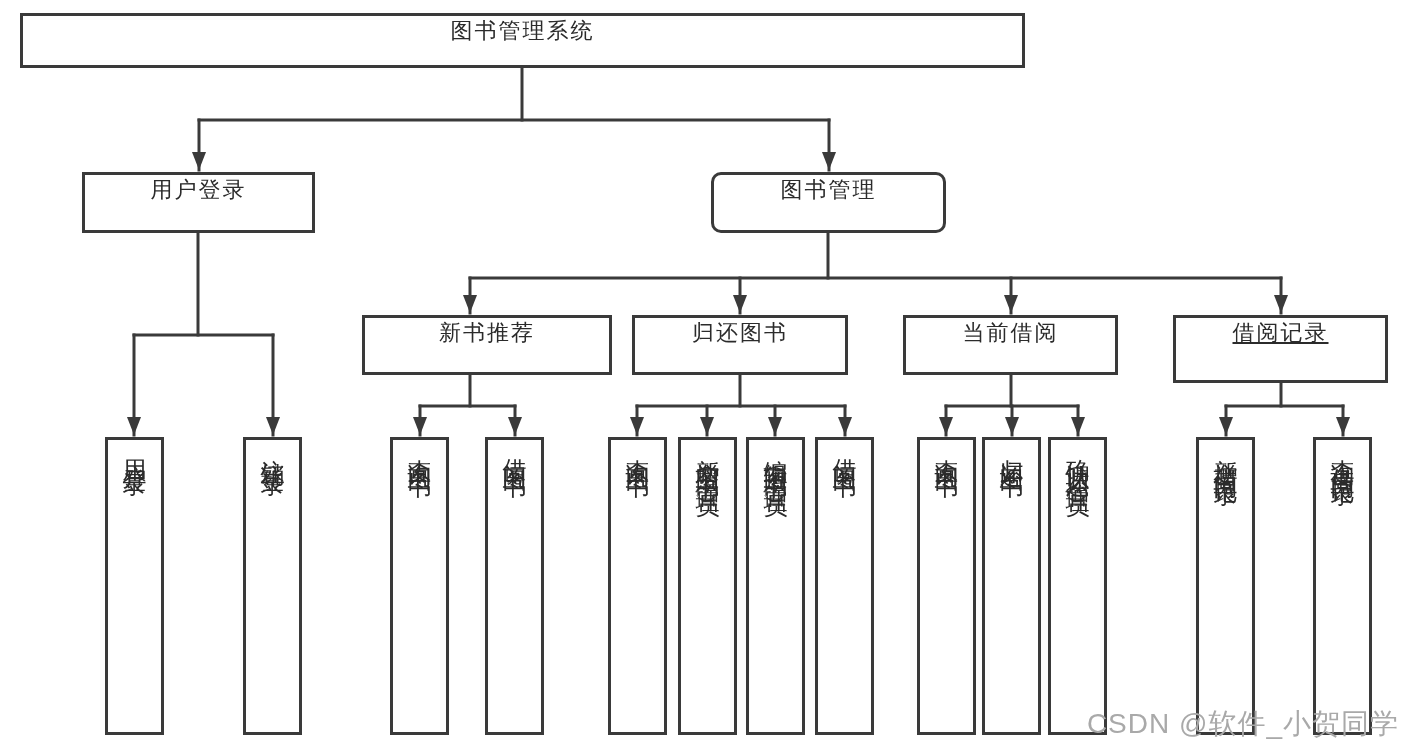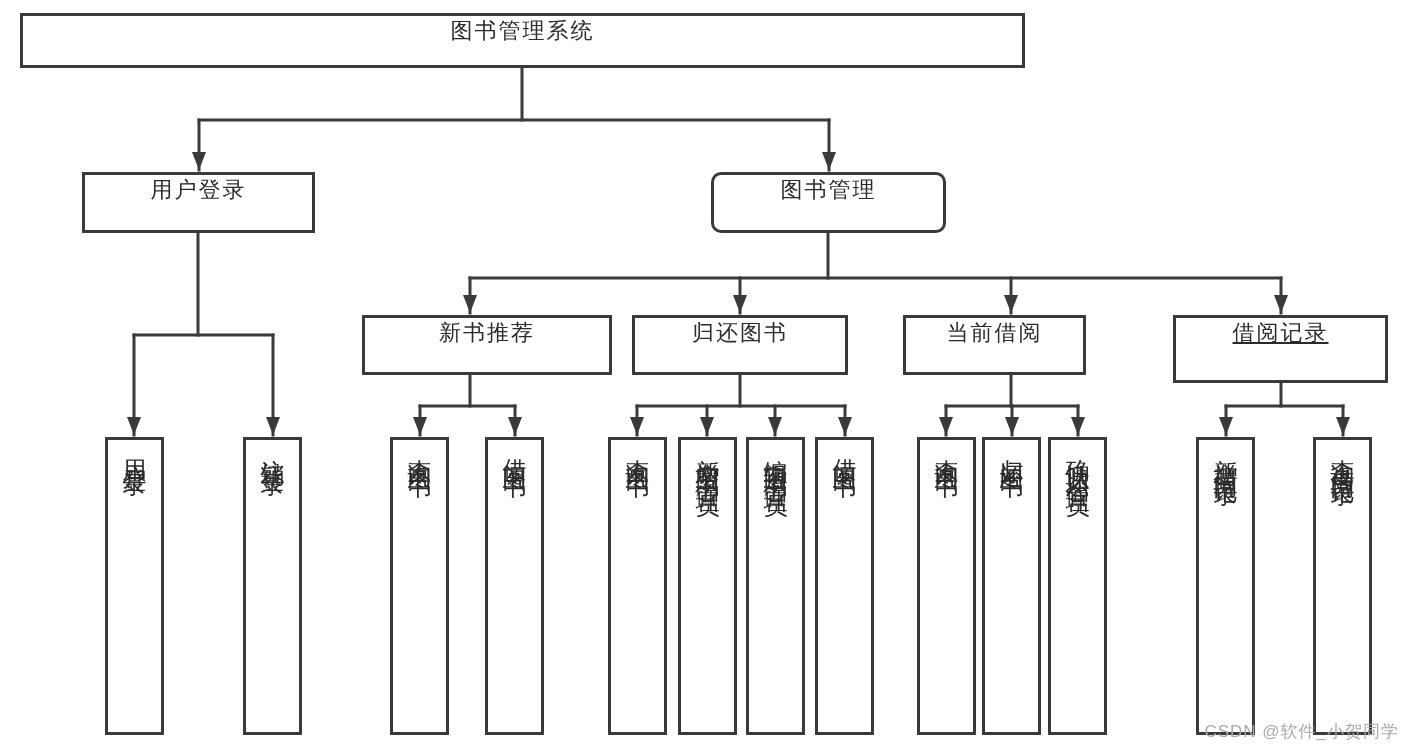--- a/index.html
+++ b/index.html
@@ -33,21 +33,21 @@
   .box.leaf .label {
     writing-mode: vertical-rl;
     text-orientation: mixed;
     font-size: 24px;
     letter-spacing: 5px;
     line-height: 1;
   }
   .watermark {
     position: absolute;
     right: 6px; bottom: 4px;
-    font-size: 17px;
+    font-size: 28px;
     color: #a9a9a9;
     letter-spacing: 1px;
     z-index: 5;
     white-space: nowrap;
   }
 </style>
 </head>
 <body>
 
 <svg id="connectors" width="1405" height="747" viewBox="0 0 1405 747" xmlns="http://www.w3.org/2000/svg">
@@ -117,21 +117,21 @@
 <div class="box h" style="left:711px; top:172px; width:235px; height:61px;border-radius:10px;">
   <span class="label">图书管理</span>
 </div>
 
 <div class="box h" style="left:362px; top:315px; width:250px; height:60px;">
   <span class="label">新书推荐</span>
 </div>
 <div class="box h" style="left:632px; top:315px; width:216px; height:60px;">
   <span class="label">归还图书</span>
 </div>
-<div class="box h" style="left:903px; top:315px; width:183px; height:60px;">
+<div class="box h" style="left:903px; top:315px; width:215px; height:60px;">
   <span class="label">当前借阅</span>
 </div>
 <div class="box h" style="left:1173px; top:315px; width:215px; height:68px;text-decoration:underline;">
   <span class="label">借阅记录</span>
 </div>
 
 <div class="box leaf" style="left:105px; top:437px; width:59px; height:298px;">
   <span class="label">用户登录</span>
 </div>
 <div class="box leaf" style="left:243px; top:437px; width:59px; height:298px;">

